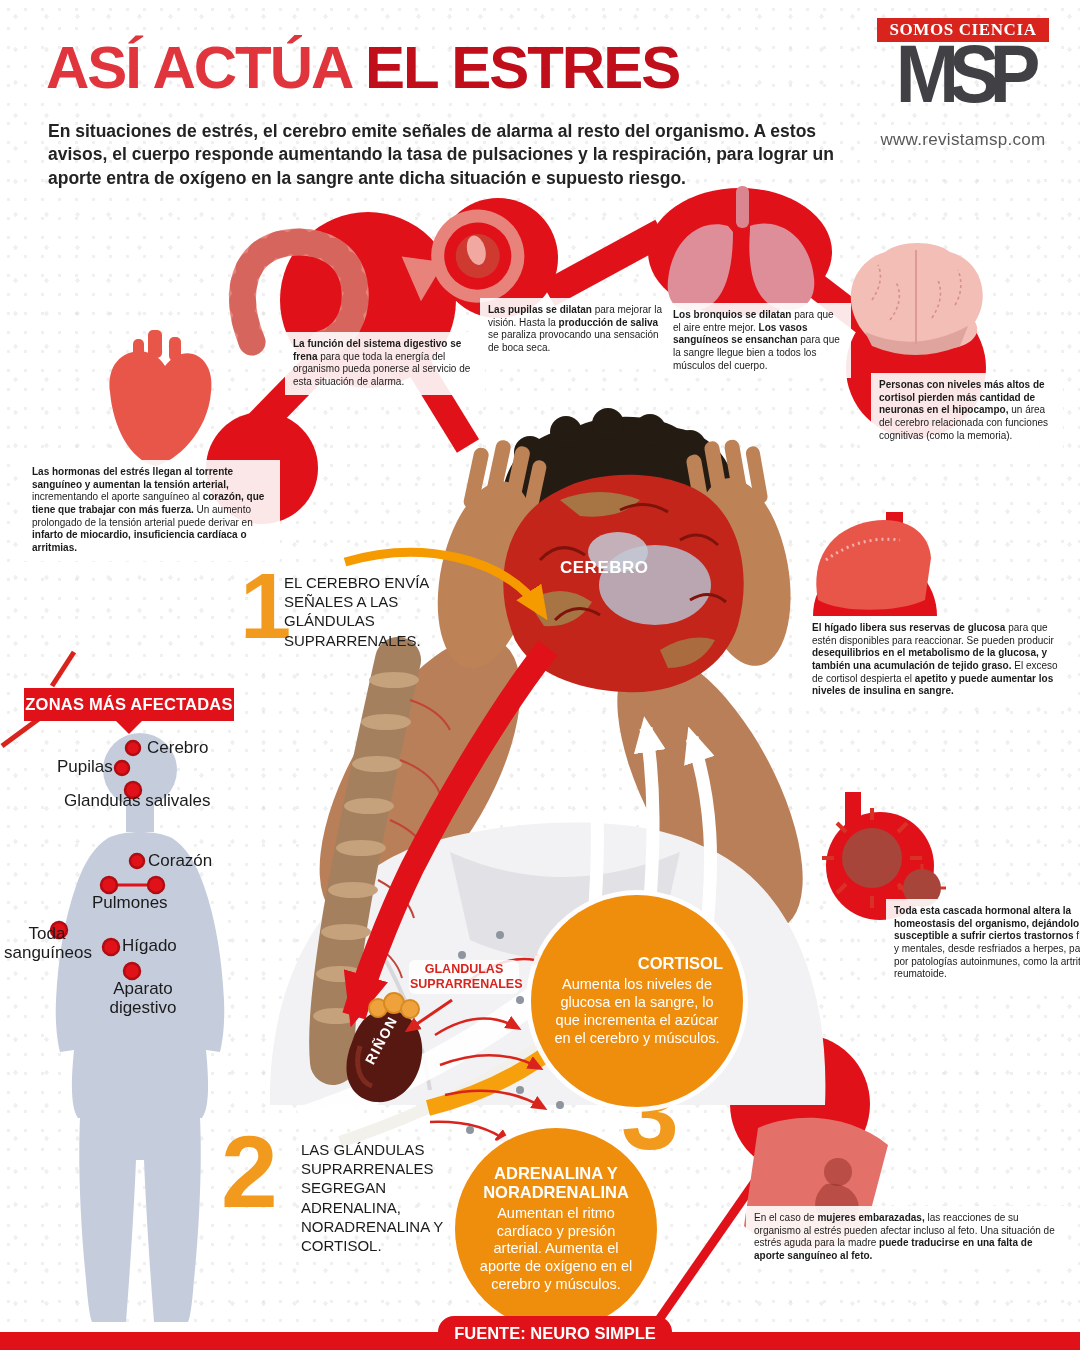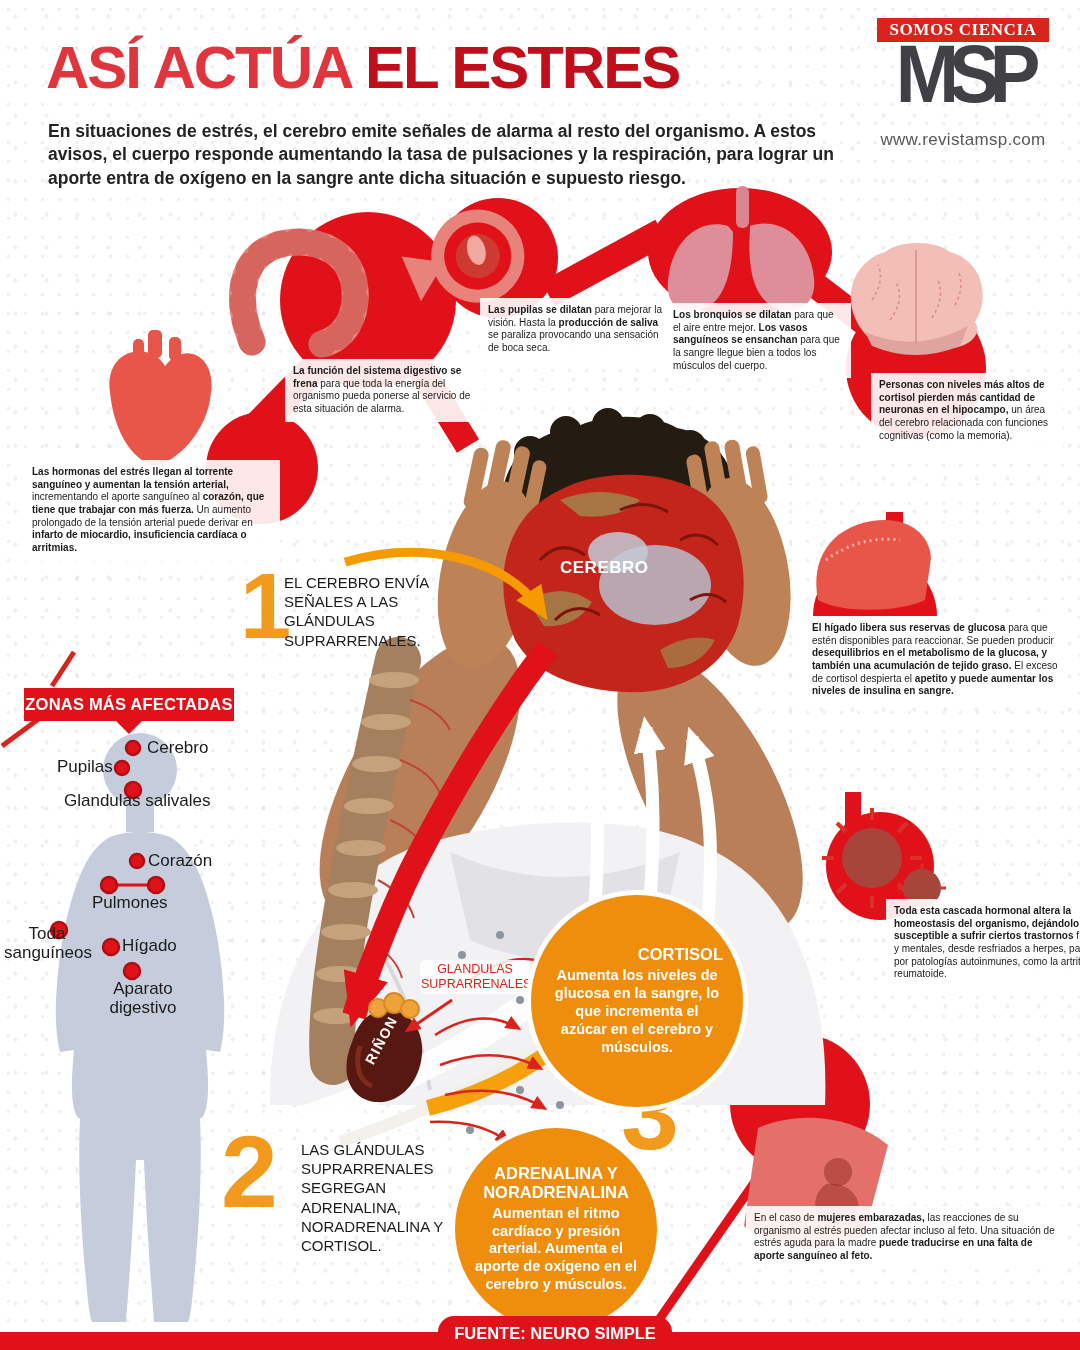--- a/index.html
+++ b/index.html
@@ -22,21 +22,21 @@
   .logo{left:858px;top:18px;width:210px;text-align:center}
   .logo-tag{display:inline-block;background:#d8241c;color:#fff;font-family:"Liberation Serif",serif;
     font-weight:700;font-size:17px;padding:2px 12px;letter-spacing:.6px}
   .logo-name{font-size:76px;font-weight:700;color:#414145;letter-spacing:-10px;line-height:.95;margin-top:-4px;transform:scaleY(1.08)}
   .logo-url{font-size:17px;color:#57585a;margin-top:20px;letter-spacing:.3px}
 
   
   .co{position:absolute;z-index:3;background:rgba(255,255,255,.9);padding:6px 8px;
       font-size:10px;line-height:1.27;color:#1b1b1b;font-weight:400}
   .co .b{font-weight:700}
-  .co-digestivo{left:285px;top:359px;width:184px}
+  .co-digestivo{left:285px;top:332px;width:184px}
   .co-pupilas{left:480px;top:298px;width:174px}
   .co-bronquios{left:665px;top:303px;width:170px}
   .co-personas{left:871px;top:373px;width:176px}
   .co-hormonas{left:24px;top:460px;width:240px}
   .co-higado{left:804px;top:616px;width:246px}
   .co-cascada{left:886px;top:899px;width:214px}
   .co-embarazadas{left:746px;top:1206px;width:306px}
 
   
   .num{position:absolute;z-index:3;color:#f19a1e;font-weight:700;line-height:.8}
@@ -45,42 +45,42 @@
   .num3{left:621px;top:1072px;font-size:104px}
   .step-label{position:absolute;z-index:3;font-weight:400;font-size:15px;line-height:1.28;color:#1b1b1b}
   .step1-label{left:284px;top:573px;width:158px}
   .step2-label{left:301px;top:1140px;width:186px}
 
   
   .bubble{position:absolute;z-index:4;border-radius:50%;background:#ef8d0d;color:#fff;text-align:center;
     display:flex;flex-direction:column;justify-content:center;align-items:flex-end;box-sizing:border-box;
     box-shadow:0 0 0 5px rgba(255,255,255,.95)}
   .bubble .t{font-weight:700;font-size:16.5px;line-height:1.15}
-  .bubble .d{font-weight:700;font-size:14.5px;line-height:1.24;margin-top:3px}
+  .bubble .d{font-weight:400;font-size:14.5px;line-height:1.24;margin-top:3px}
   .bubble-cortisol{left:531px;top:895px;width:212px;height:212px;padding:16px 20px}
   .bubble-adrenalina{left:455px;top:1128px;width:202px;height:202px;padding:14px 16px}
 
   
   .zonas-banner{left:24px;top:688px;width:210px;height:33px;background:#e01119;color:#fff;z-index:3;
     font-weight:700;font-size:16.5px;text-align:center;line-height:33px;letter-spacing:.2px}
   .zonas-banner:after{content:"";position:absolute;left:50%;top:33px;margin-left:-13px;
     border:13px solid transparent;border-top-color:#e01119;border-bottom-width:0}
   .zona{position:absolute;z-index:3;font-size:17px;color:#1b1b1b;line-height:1.1}
   .z-cerebro{left:147px;top:739px}
   .z-pupilas{left:57px;top:758px}
   .z-salivales{left:64px;top:792px}
   .z-corazon{left:148px;top:852px}
   .z-pulmones{left:92px;top:894px}
   .z-vasos{left:4px;top:925px;width:86px;text-align:center}
   .z-higado{left:122px;top:937px}
   .z-aparato{left:88px;top:980px;width:110px;text-align:center}
 
   
   .lab-cerebro{left:560px;top:558px;z-index:3;color:#fff;font-weight:700;font-size:17px;letter-spacing:.5px}
-  .lab-glandulas{left:420px;top:960px;width:108px;z-index:3;text-align:center;color:#d8241c;font-weight:400;
+  .lab-glandulas{left:409px;top:960px;width:108px;z-index:3;text-align:center;color:#d8241c;font-weight:700;
     font-size:12.5px;line-height:1.2;background:rgba(255,255,255,.85);border-radius:6px;padding:2px 1px}
   .lab-rinon{left:355px;top:1032px;z-index:3;color:#fff;font-weight:700;font-size:14px;letter-spacing:1.5px;
     transform:rotate(-62deg)}
 
   
   .footer-bar{left:0;top:1332px;width:1080px;height:18px;background:#e01119;z-index:3}
   .footer-tab{left:438px;top:1316px;width:234px;height:36px;background:#e01119;z-index:4;
     border-radius:16px 16px 0 0;color:#fff;text-align:center;font-weight:700;font-size:16.5px;line-height:34px}
 </style>
 </head>

